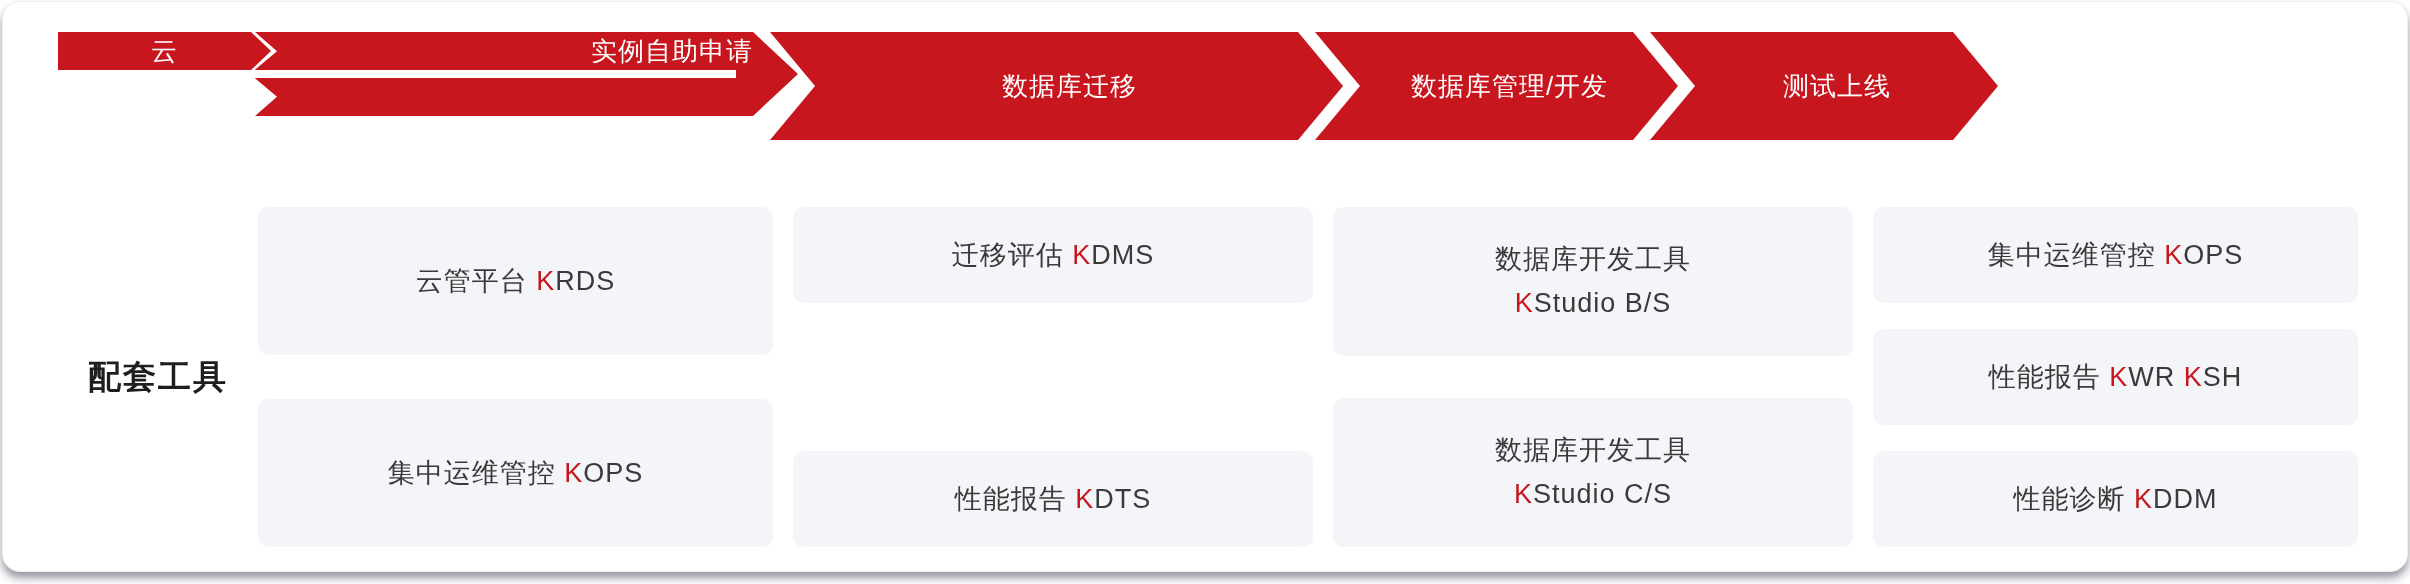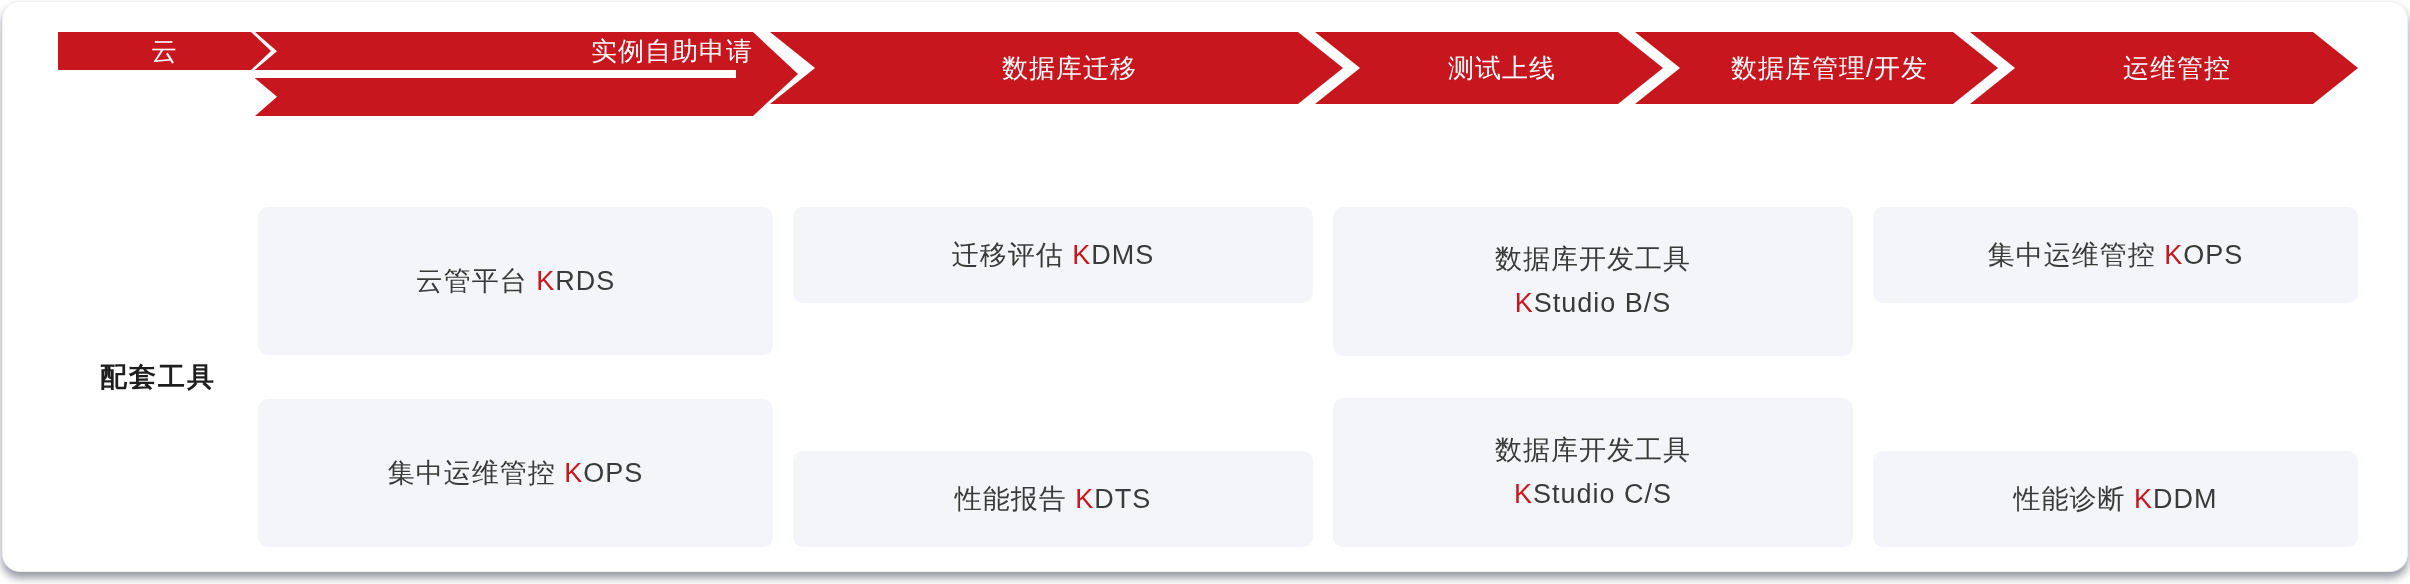--- a/index.html
+++ b/index.html
@@ -51,42 +51,42 @@
     background:#ffffff;
   }
   .dual-row{
     position:absolute;left:0;right:45px;height:38px;
     display:flex;align-items:center;justify-content:flex-end;
     font-size:26px;letter-spacing:1px;
   }
   .dual-row.top{top:0;}
   .dual-row.bottom{bottom:0;}
   .arrow{
-    flex:none;height:72px;margin-left:-28px;
+    flex:none;height:108px;margin-left:-28px;
     background:var(--accent);color:#fff;
     display:flex;align-items:center;justify-content:center;
     font-size:26px;letter-spacing:1px;
     padding-left:26px;
     clip-path:polygon(0 0, calc(100% - 45px) 0, 100% 50%, calc(100% - 45px) 100%, 0 100%, 45px 50%);
   }
   .w-migration{width:573px;}
   .w-manage{width:363px;}
   .w-test{width:348px;}
   .w-ops{width:388px;}
   
   .tools{
     display:flex;
     margin-top:91px;
     padding-left:55px;
     height:340px;
   }
   .tools-label{
     width:200px;flex:none;
     display:flex;align-items:center;justify-content:center;
-    font-size:27px;font-weight:bold;color:#1e1e1e;letter-spacing:2px;
+    font-size:33px;font-weight:bold;color:#1e1e1e;letter-spacing:2px;
   }
   .col{
     display:flex;flex-direction:column;justify-content:space-between;
     height:340px;flex:none;
   }
   .col + .col{margin-left:20px;}
   .col1{width:515px;}
   .col2{width:520px;}
   .col3{width:520px;gap:42px;}
   .col4{width:485px;}
@@ -120,31 +120,28 @@
       <div class="dual-gap"></div>
       <div class="dual-row top">
         <span>实例自助申请</span>
       </div>
     </div>
 
     <div class="arrow w-migration">
       <span>数据库迁移</span>
     </div>
 
+    <div class="arrow w-manage">
+      <span>数据库管理/开发</span>
+    </div>
+
     <div class="arrow w-test">
       <span>测试上线</span>
     </div>
 
-    <div class="arrow w-manage">
-      <span>数据库管理/开发</span>
-    </div>
-
-    <div class="arrow w-ops">
-      <span>运维管控</span>
-    </div>
 
   </div>
 
   <div class="tools">
 
     <div class="tools-label">配套工具</div>
 
     <div class="col col1">
       <div class="card h-big">
         <span class="card-text"><span>云管平台 </span><span class="accent-text">K</span><span>RDS</span></span>
@@ -170,19 +167,22 @@
       <div class="card h-twoline">
         <span class="card-text"><span>数据库开发工具</span><br><span class="accent-text">K</span><span>Studio C/S</span></span>
       </div>
     </div>
 
     <div class="col col4">
       <div class="card h-small">
         <span class="card-text"><span>集中运维管控 </span><span class="accent-text">K</span><span>OPS</span></span>
       </div>
       <div class="card h-small">
+        <span class="card-text"><span>性能报告 </span><span class="accent-text">K</span><span>WR </span><span class="accent-text">K</span><span>SH</span></span>
+      </div>
+      <div class="card h-small">
         <span class="card-text"><span>性能诊断 </span><span class="accent-text">K</span><span>DDM</span></span>
       </div>
     </div>
 
   </div>
 
 </div>
 
 </body></html>

